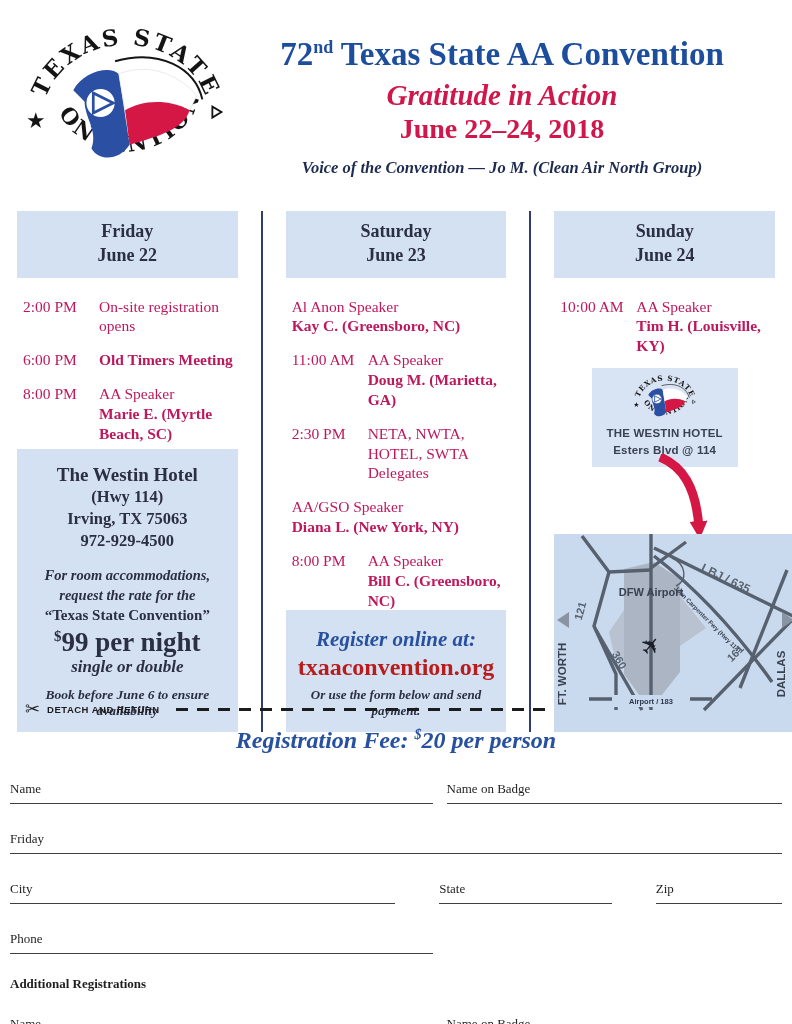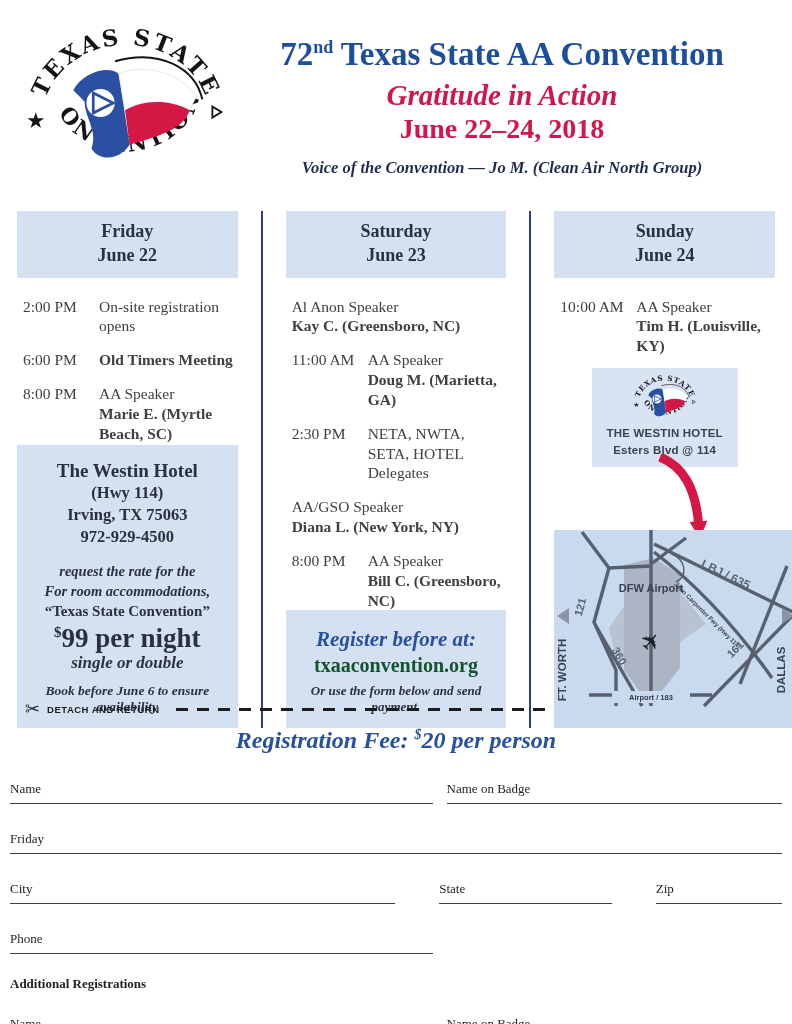--- a/index.html
+++ b/index.html
@@ -12,40 +12,40 @@
   .title{font-size:33px;font-weight:bold;color:#1d4e9d;line-height:1.1;}
   .title sup{font-size:18px;}
   .theme{font-size:29px;font-weight:bold;font-style:italic;color:#d0164a;margin-top:7px;}
   .dates{font-size:28px;font-weight:bold;color:#d0164a;margin-top:1px;}
   .voice{font-size:16.5px;font-weight:bold;font-style:italic;color:#1d2b50;margin-top:13px;}
   
   .cols{display:grid;grid-template-columns:1fr 2px 1fr 2px 1fr;gap:0 23px;padding:0 17px;margin-top:25px;height:467px;}
   .vdiv{background:#2e3d73;}
   .col{display:flex;flex-direction:column;min-width:0;}
   .day-head{background:#d4e1f2;text-align:center;padding:8px 0 10px;font-weight:bold;font-size:18px;color:#2b2f42;line-height:1.35;}
-  .sched{margin:19px 0 0 6px;display:flex;flex-direction:column;gap:14px;font-size:15.5px;color:#404040;line-height:1.28;}
+  .sched{margin:19px 0 0 6px;display:flex;flex-direction:column;gap:14px;font-size:15.5px;color:#be185d;line-height:1.28;}
   .sit{display:flex;}
   .sit .t{width:76px;flex:none;}
   .sit .d{flex:1;}
   .b{font-weight:bold;}
   
   .hotel{background:#d4e1f2;text-align:center;margin-top:auto;padding:15px 8px 13px;color:#2b2f42;}
   .hotel .name{font-size:19px;font-weight:bold;}
   .hotel .line{font-size:16.5px;font-weight:bold;line-height:1.35;}
   .hotel .notes{margin-top:14px;}
   .hotel .note{font-size:14.5px;font-style:italic;font-weight:bold;line-height:1.35;}
   .hotel .note3{font-size:15px;font-weight:bold;font-style:normal;line-height:1.35;}
   .rate{font-size:27px;font-weight:bold;margin-top:2px;line-height:1.1;}
   .rate sup{font-size:15px;}
   .ratesub{font-size:17px;font-style:italic;font-weight:bold;}
   .book{font-size:13.5px;font-weight:bold;font-style:italic;margin-top:10px;}
   
   .register{background:#d4e1f2;text-align:center;margin-top:auto;padding:17px 6px 13px;}
   .reg1{color:#27509f;font-size:21px;font-weight:bold;font-style:italic;}
-  .regurl{color:#14532d;font-size:20px;font-weight:bold;margin-top:2px;cursor:pointer;}
+  .regurl{color:#b91c1c;font-size:24px;font-weight:bold;margin-top:2px;cursor:pointer;}
   .reg3{font-size:13px;font-weight:bold;font-style:italic;margin-top:6px;color:#2b2f42;}
   
   .mapwrap{position:relative;margin-top:12px;flex:1;}
   .maplabel{width:142px;margin:0 auto;background:#d8e3f3;text-align:center;padding:5px 2px 7px;
             font-family:"Liberation Sans",sans-serif;}
   .maplabel .llogo{display:block;margin:0 auto;}
   .maplabel .l1{font-size:11.5px;font-weight:bold;color:#3a4252;letter-spacing:.2px;line-height:1.5;}
   .mapsvg{position:absolute;bottom:0;left:0;display:block;}
   .arrowsvg{position:absolute;left:98px;top:86px;pointer-events:none;}
   
@@ -127,22 +127,22 @@
           <span class="t">8:00 PM</span>
           <span class="d"><span>AA Speaker</span><br><span class="b">Marie E. (Myrtle Beach, SC)</span></span>
         </div>
       </div>
       <div class="hotel">
         <div class="name">The Westin Hotel</div>
         <div class="line">(Hwy 114)</div>
         <div class="line">Irving, TX 75063</div>
         <div class="line">972-929-4500</div>
         <div class="notes">
+          <div class="note">For room accommodations,</div>
           <div class="note">request the rate for the</div>
-          <div class="note">For room accommodations,</div>
           <div class="note3">“Texas State Convention”</div>
         </div>
         <div class="rate"><sup>$</sup><span>99 per night</span></div>
         <div class="ratesub">single or double</div>
         <div class="book">Book before June 6 to ensure availability</div>
       </div>
     </div>
 
     <div class="vdiv"></div>
 
@@ -154,32 +154,32 @@
       <div class="sched">
         <div class="sit">
           <span class="d"><span>Al Anon Speaker</span><br><span class="b">Kay C. (Greensboro, NC)</span></span>
         </div>
         <div class="sit">
           <span class="t">11:00 AM</span>
           <span class="d"><span>AA Speaker</span><br><span class="b">Doug M. (Marietta, GA)</span></span>
         </div>
         <div class="sit">
           <span class="t">2:30 PM</span>
-          <span class="d"><span>NETA, NWTA,</span><br><span>SETA, HOTEL Delegates</span></span>
+          <span class="d"><span>NETA, NWTA,</span><br><span>HOTEL, SWTA Delegates</span></span>
         </div>
         <div class="sit">
           <span class="d"><span>AA/GSO Speaker</span><br><span class="b">Diana L. (New York, NY)</span></span>
         </div>
         <div class="sit">
           <span class="t">8:00 PM</span>
           <span class="d"><span>AA Speaker</span><br><span class="b">Bill C. (Greensboro, NC)</span></span>
         </div>
       </div>
       <div class="register">
-        <div class="reg1">Register before at:</div>
+        <div class="reg1">Register online at:</div>
         <div class="regurl">txaaconvention.org</div>
         <div class="reg3">Or use the form below and send payment.</div>
       </div>
     </div>
 
     <div class="vdiv"></div>
 
     <div class="col">
       <div class="day-head">
         <div>Sunday</div>

